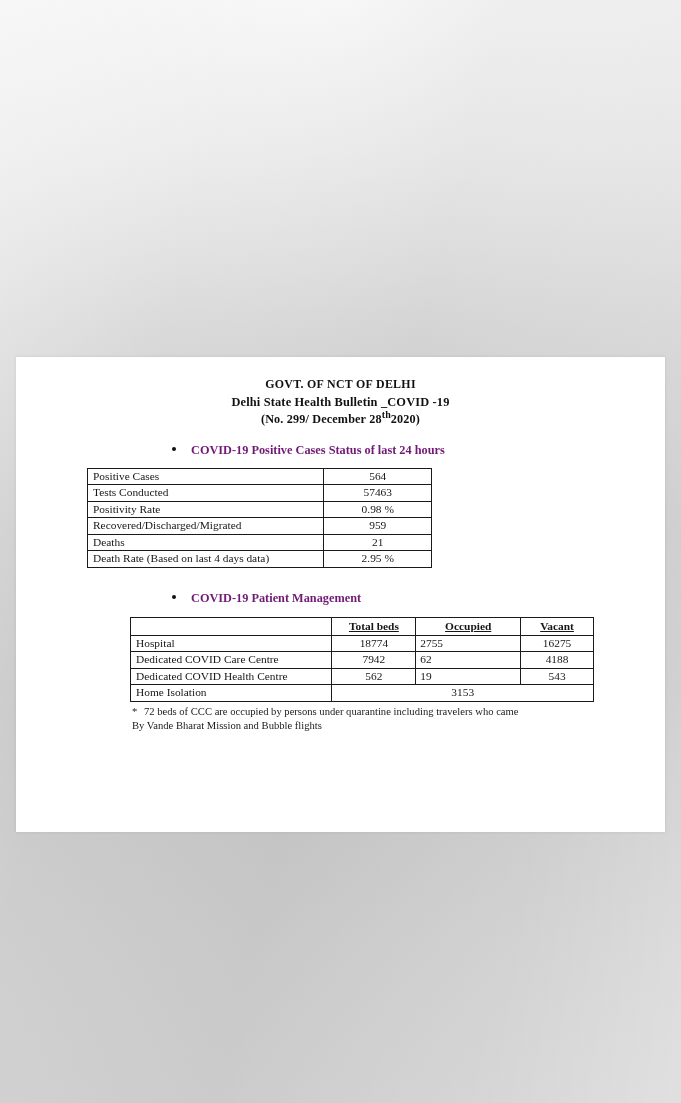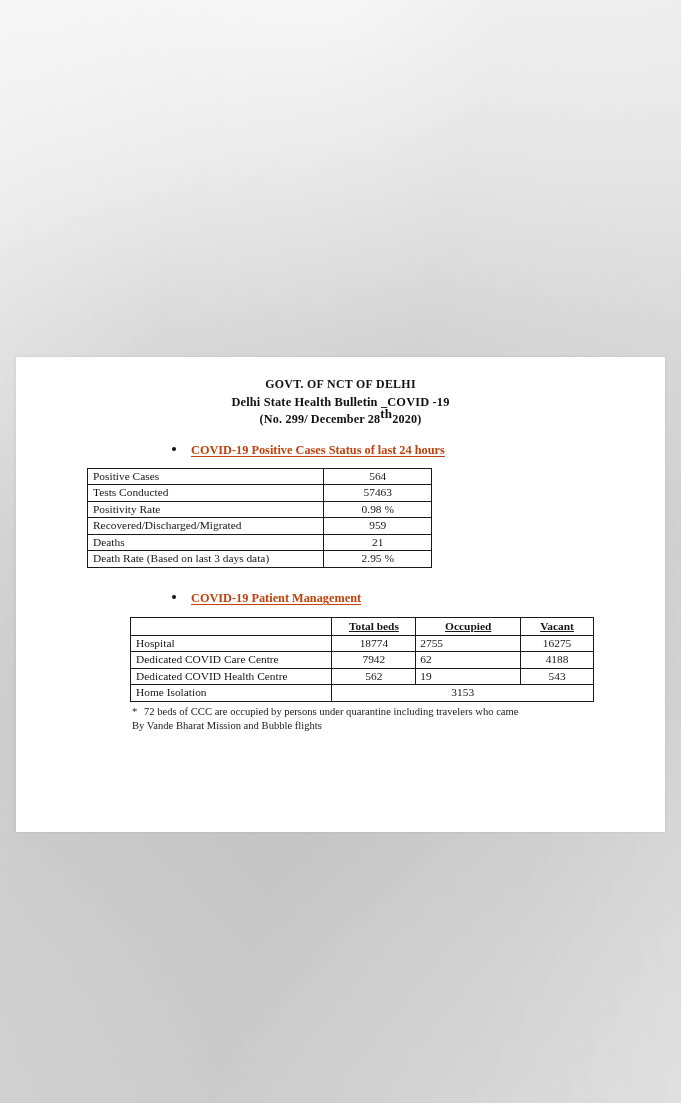--- a/index.html
+++ b/index.html
@@ -49,21 +49,21 @@
   .doc-title-line {
     font-weight:bold;
     font-size:12.2px;
     letter-spacing:0.15px;
     color:#111111;
     line-height:17.5px;
   }
   .doc-title-line.l1 { font-size:11.9px; letter-spacing:0.3px; }
   .doc-title-line.l2 { font-size:12.4px; }
   .doc-title-line.l3 { font-size:12.2px; }
-  .sup { font-size:13px; vertical-align:super; line-height:0; }
+  .sup { font-size:10px; vertical-align:super; line-height:0; }
 
   
   .section-heading {
     display:flex;
     align-items:baseline;
     margin-top:14px;
     padding-left:156px;
   }
   .section-heading.second { margin-top:23px; }
 
@@ -72,22 +72,21 @@
     background:#111111;
     border-radius:50%;
     margin-right:15px;
     flex:0 0 auto;
     position:relative;
     top:-3px;
   }
   .section-heading-text {
     font-weight:bold;
     font-size:12.3px;
-    color:#c2410c;
-    text-decoration:underline;
+    color:#701a75;
     text-underline-offset:2px;
   }
 
   
   .table-wrap-1 { padding-left:71px; margin-top:10px; }
 
   table.doc-table {
     border-collapse:collapse;
     font-size:11.4px;
     color:#161616;
@@ -163,21 +162,21 @@
         </tr>
         <tr>
           <td class="col-label">Recovered/Discharged/Migrated</td>
           <td class="col-value">959</td>
         </tr>
         <tr>
           <td class="col-label">Deaths</td>
           <td class="col-value">21</td>
         </tr>
         <tr>
-          <td class="col-label">Death Rate (Based on last 3 days data)</td>
+          <td class="col-label">Death Rate (Based on last 4 days data)</td>
           <td class="col-value">2.95 %</td>
         </tr>
       </tbody>
     </table>
   </div>
 
   <div class="section-heading second">
     <span class="bullet-dot"></span>
     <span class="section-heading-text">COVID-19 Patient Management</span>
   </div>

